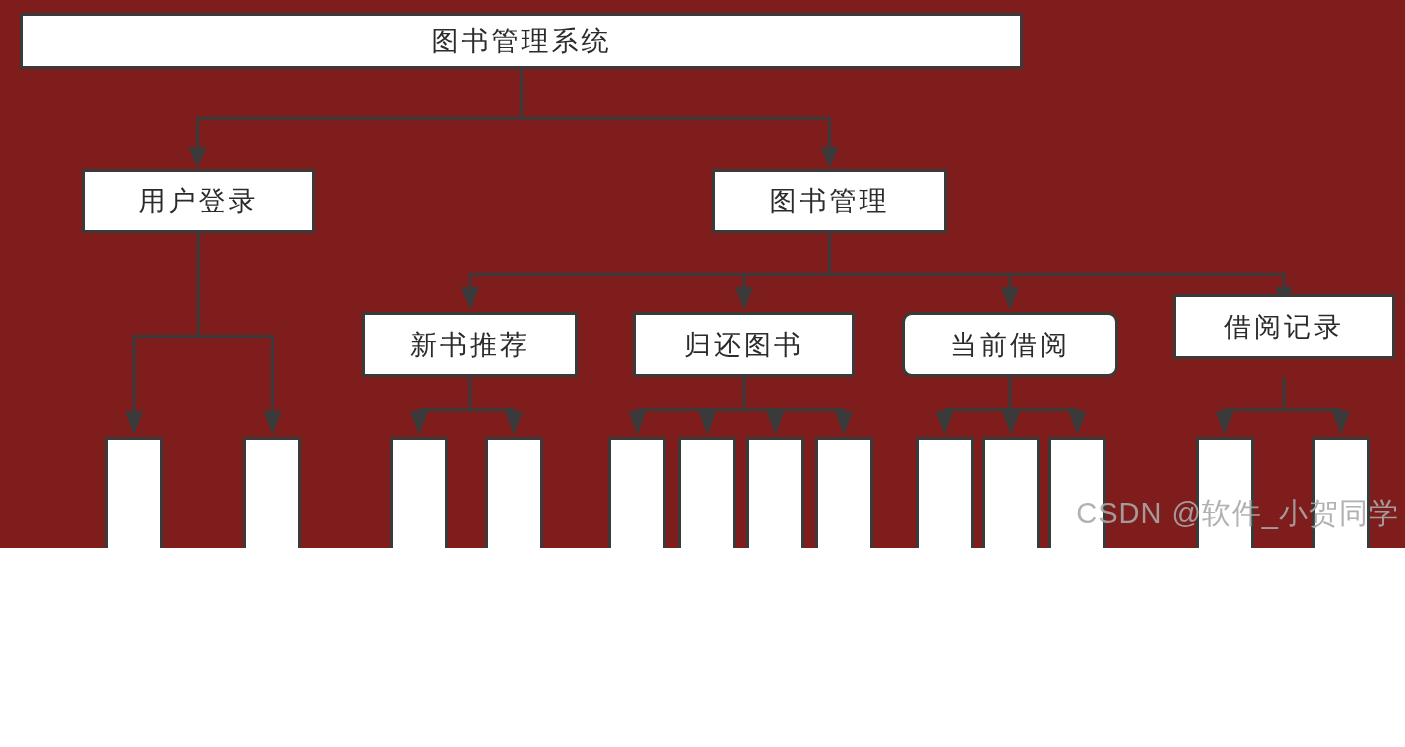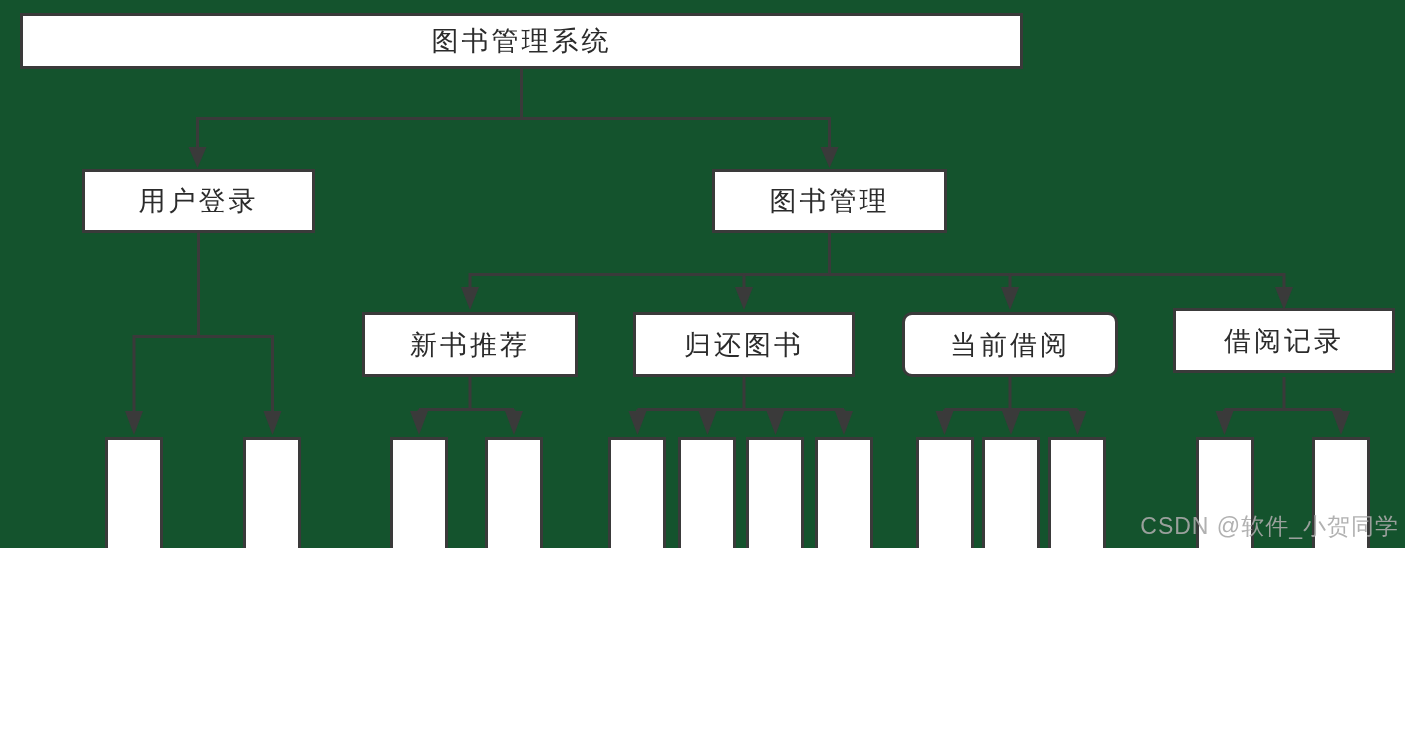--- a/index.html
+++ b/index.html
@@ -1,21 +1,21 @@
 <!DOCTYPE html>
 <html><head>
 <meta charset="utf-8">
 <style>
   * { box-sizing: border-box; }
   html, body { margin: 0; padding: 0; background: #ffffff; }
   .canvas {
     position: relative;
     width: 1405px;
     height: 548px;
-    background: #14532d;
+    background: #7f1d1d;
     font-family: "Liberation Sans", sans-serif;
     overflow: hidden;
   }
   svg.connectors {
     position: absolute;
     left: 0; top: 0;
     z-index: 1;
   }
   .node {
     position: absolute;
@@ -43,39 +43,39 @@
     color: #2b2b2b;
     white-space: nowrap;
   }
   
   #n-root  { left: 20px;   top: 13px;  width: 1003px; height: 56px; }
   #n-l2-0  { left: 82px;   top: 169px; width: 233px;  height: 64px; }
   #n-l2-1  { left: 712px;  top: 169px; width: 235px;  height: 64px; }
   #n-l3-0  { left: 362px;  top: 312px; width: 216px;  height: 65px; }
   #n-l3-1  { left: 633px;  top: 312px; width: 222px;  height: 65px; }
   #n-l3-2  { left: 902px;  top: 312px; width: 216px;  height: 65px; border-radius: 10px; }
-  #n-l3-3  { left: 1173px; top: 308px; width: 222px;  height: 65px; }
+  #n-l3-3  { left: 1173px; top: 294px; width: 222px;  height: 65px; }
   #lf-0-0  { left: 105px; }
   #lf-0-1  { left: 243px; }
   #lf-1-0  { left: 390px; }
   #lf-1-1  { left: 485px; }
   #lf-2-0  { left: 608px; }
   #lf-2-1  { left: 678px; }
   #lf-2-2  { left: 746px; }
   #lf-2-3  { left: 815px; }
   #lf-3-0  { left: 916px; }
   #lf-3-1  { left: 982px; }
   #lf-3-2  { left: 1048px; }
   #lf-4-0  { left: 1196px; }
   #lf-4-1  { left: 1312px; }
   .watermark {
     position: absolute;
     right: 6px;
-    bottom: 6px;
-    font-size: 23px;
+    bottom: 14px;
+    font-size: 29px;
     letter-spacing: 1px;
     color: rgba(168,168,168,0.9);
     z-index: 10;
     white-space: nowrap;
   }
 </style>
 </head>
 <body>
 
 <div class="canvas">

